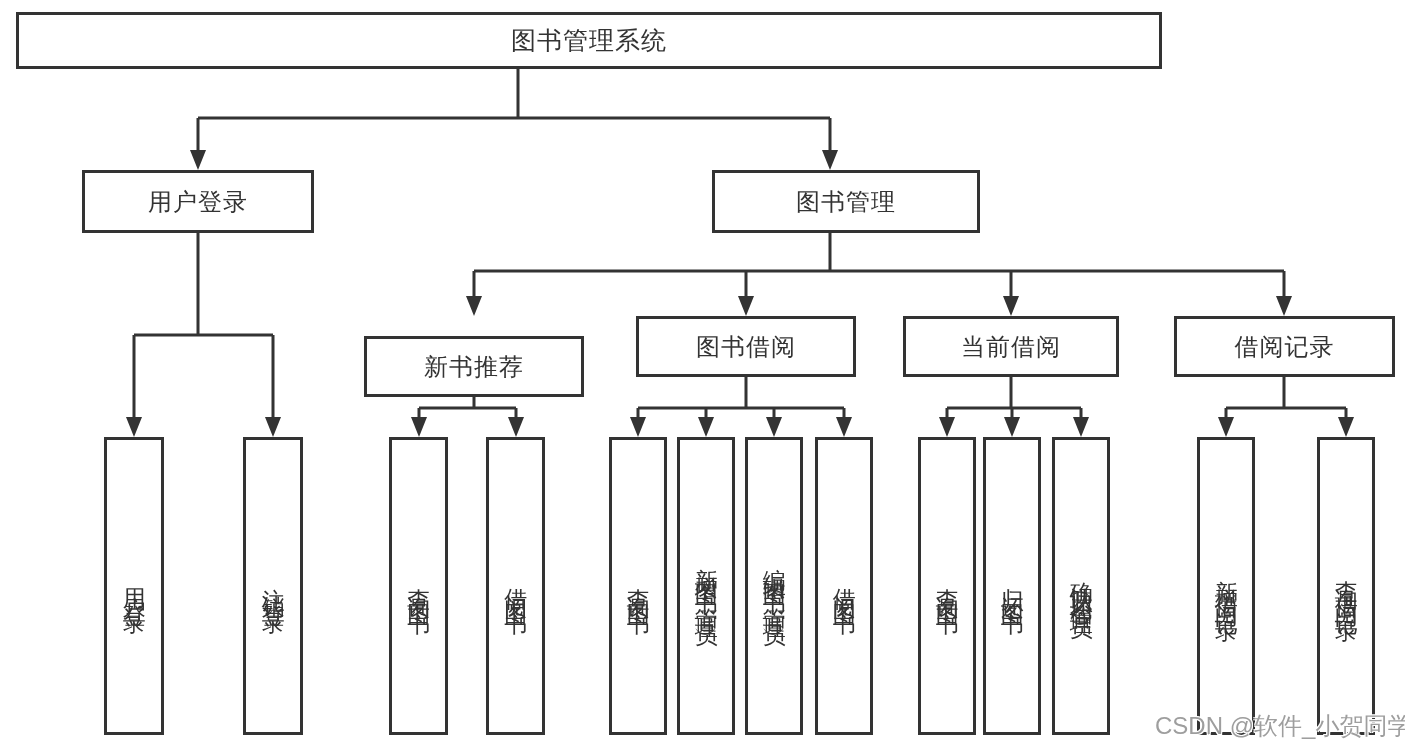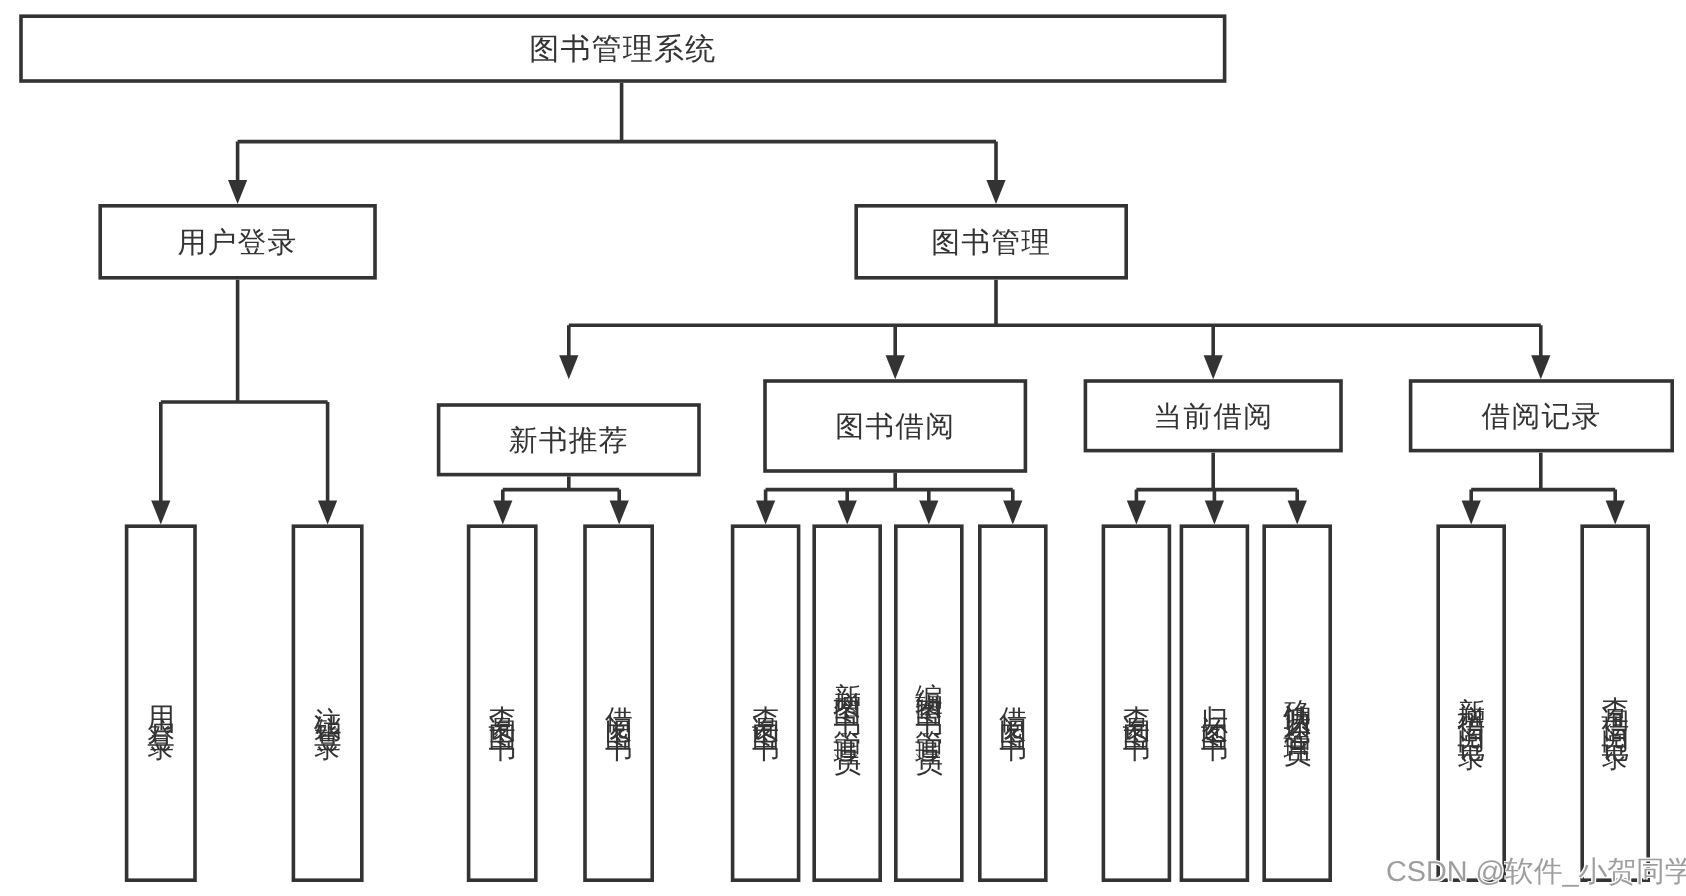--- a/index.html
+++ b/index.html
@@ -85,27 +85,27 @@
       <polygon points="766,417 782,417 774,437"></polygon>
       <polygon points="836,417 852,417 844,437"></polygon>
       <polygon points="939,417 955,417 947,437"></polygon>
       <polygon points="1004,417 1020,417 1012,437"></polygon>
       <polygon points="1073,417 1089,417 1081,437"></polygon>
       <polygon points="1218,417 1234,417 1226,437"></polygon>
       <polygon points="1338,417 1354,417 1346,437"></polygon>
     </g>
   </svg>
 
-  <div class="node hlabel root-node" style="left:16px; top:12px; width:1006px; height:57px;">图书管理系统</div>
+  <div class="node hlabel root-node" style="left:16px; top:12px; width:1146px; height:57px;">图书管理系统</div>
 
   <div class="node hlabel" style="left:82px; top:170px; width:232px; height:63px;">用户登录</div>
-  <div class="node hlabel" style="left:712px; top:170px; width:228px; height:63px;">图书管理</div>
+  <div class="node hlabel" style="left:712px; top:170px; width:268px; height:63px;">图书管理</div>
 
   <div class="node hlabel" style="left:364px; top:336px; width:220px; height:61px;">新书推荐</div>
-  <div class="node hlabel" style="left:636px; top:316px; width:220px; height:78px;">图书借阅</div>
+  <div class="node hlabel" style="left:636px; top:316px; width:220px; height:61px;">图书借阅</div>
   <div class="node hlabel" style="left:903px; top:316px; width:216px; height:61px;">当前借阅</div>
   <div class="node hlabel" style="left:1174px; top:316px; width:221px; height:61px;">借阅记录</div>
 
   <div class="node leaf" style="left:104px; width:60px;">
     <span class="vtext">用户登录</span>
   </div>
   <div class="node leaf" style="left:243px; width:60px;">
     <span class="vtext">注销登录</span>
   </div>
 

